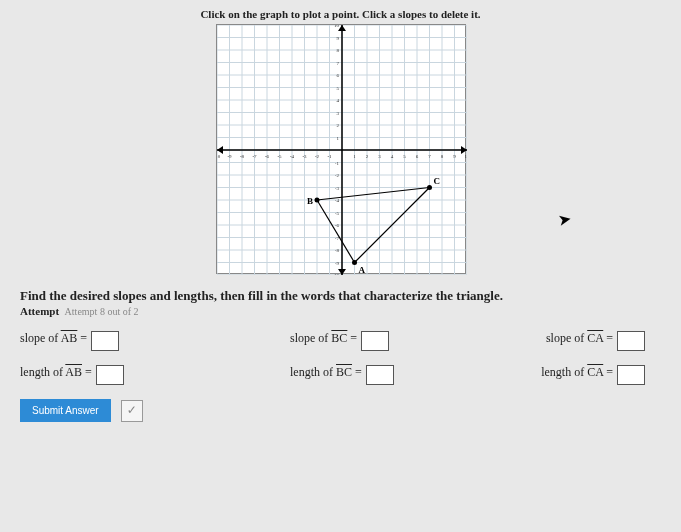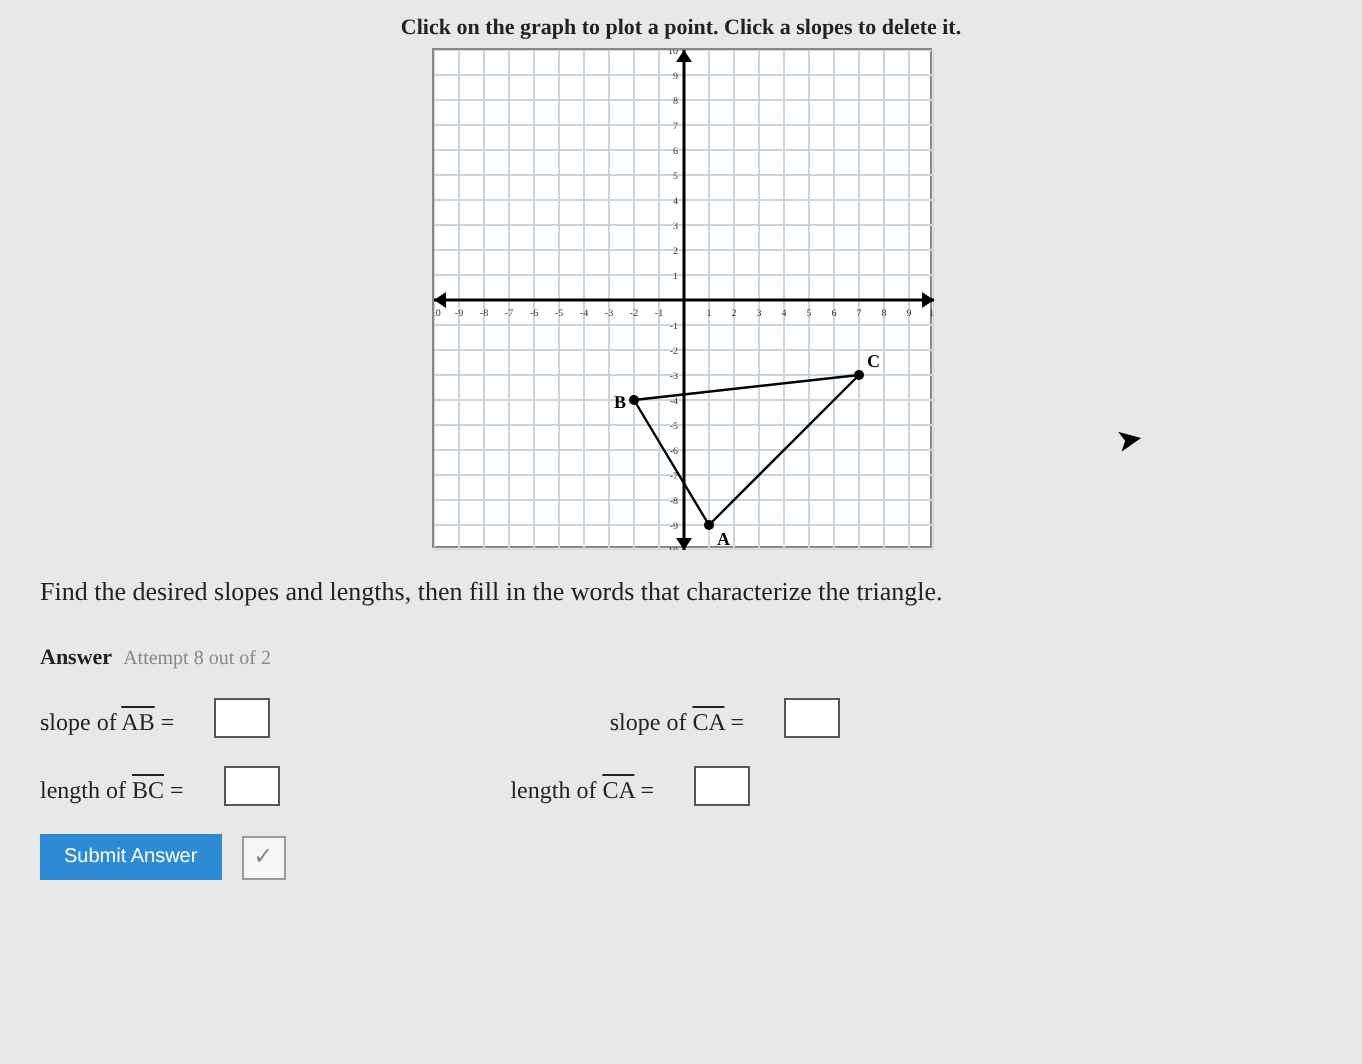--- a/index.html
+++ b/index.html
@@ -29,38 +29,39 @@
   }
   .graph {
     width: 250px;
     height: 250px;
     background: #fff;
     border: 1px solid #888;
     position: relative;
   }
   .question {
     font-size: 13px;
-    margin: 14px 0 19px 0;
+    margin: 14px 0 1px 0;
+    font-weight: bold;
   }
   .answer-header {
     font-size: 11px;
     margin-bottom: 14px;
   }
   .answer-header b { font-weight: bold; }
   .answer-header .attempt { color: #888; font-size: 10px; }
   .rows { display: flex; flex-direction: column; gap: 14px; }
   .row {
     display: flex;
     align-items: center;
     font-size: 12px;
   }
   .cell {
     display: flex;
-    align-items: flex-end;
-    gap: 20px;
+    align-items: flex-start;
+    gap: 4px;
   }
   .cell.c1 { width: 270px; }
   .cell.c2 { width: 225px; }
   .cell.c3 { width: 130px; justify-content: flex-end; }
   .overline { text-decoration: overline; }
   .box {
     width: 28px;
     height: 20px;
     border: 1px solid #555;
     background: #fff;
@@ -209,37 +210,45 @@
           <text x="90" y="179" font-size="9" font-weight="bold" fill="#000">B</text>
           <circle cx="212.5" cy="162.5" r="2.5" fill="#000"></circle>
           <text x="216.5" y="158.5" font-size="9" font-weight="bold" fill="#000">C</text>
         </svg>
     </div>
   </div>
 
   <div class="question">Find the desired slopes and lengths, then fill in the words that characterize the triangle.</div>
 
   <div class="answer-header">
-    <b>Answer</b>
+    <b>Attempt</b>
     &nbsp;<span class="attempt">Attempt 8 out of 2</span>
   </div>
 
   <div class="rows">
     <div class="row">
       <div class="cell c1">
         <span><span>slope of </span><span class="overline">AB</span><span> =</span></span>
         <input class="box" style="">
       </div>
+      <div class="cell c2">
+        <span><span>slope of </span><span class="overline">BC</span><span> =</span></span>
+        <input class="box" style="">
+      </div>
       <div class="cell c3">
         <span><span>slope of </span><span class="overline">CA</span><span> =</span></span>
         <input class="box" style="">
       </div>
     </div>
 
     <div class="row">
+      <div class="cell c1">
+        <span><span>length of </span><span class="overline">AB</span><span> =</span></span>
+        <input class="box" style="">
+      </div>
       <div class="cell c2">
         <span><span>length of </span><span class="overline">BC</span><span> =</span></span>
         <input class="box" style="">
       </div>
       <div class="cell c3">
         <span><span>length of </span><span class="overline">CA</span><span> =</span></span>
         <input class="box" style="">
       </div>
     </div>
 

